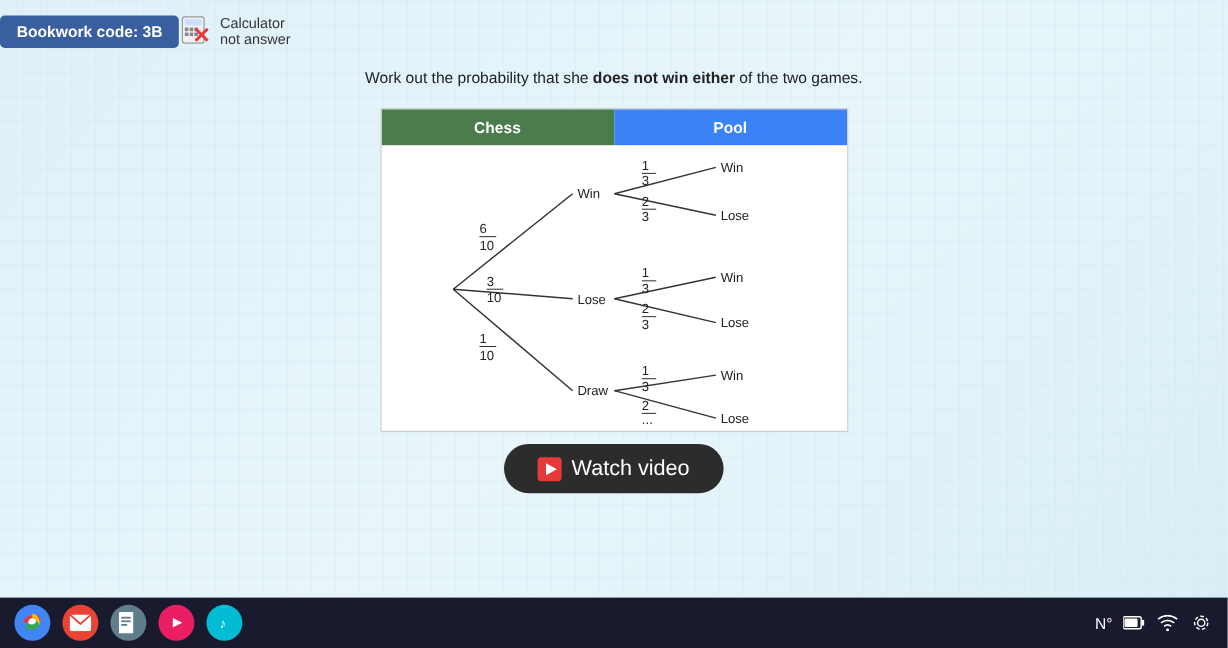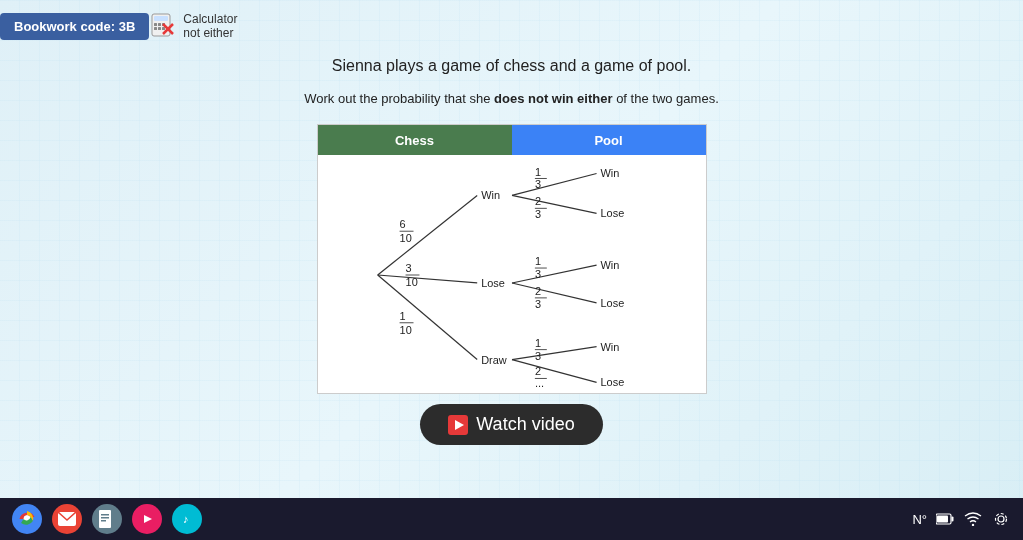--- a/index.html
+++ b/index.html
@@ -276,26 +276,25 @@
           <rect x="5" y="15" width="3" height="3" rx="0.5" fill="#888"></rect>
           <rect x="9" y="15" width="3" height="3" rx="0.5" fill="#888"></rect>
           <rect x="13" y="15" width="3" height="3" rx="0.5" fill="#888"></rect>
 
           <line x1="14" y1="12" x2="24" y2="22" stroke="#e63939" stroke-width="2.5"></line>
           <line x1="24" y1="12" x2="14" y2="22" stroke="#e63939" stroke-width="2.5"></line>
         </svg>
       </div>
       <div class="calculator-text">
         <div>Calculator</div>
-        <div>not either</div>
+        <div>not answer</div>
       </div>
     </div>
   </div>
 
-  <div class="question-text">Sienna plays a game of chess and a game of pool.</div>
   <div class="instruction-text">
     <div>
       <span>Work out the probability that she </span><strong>does not win either</strong><span> of the two games.</span>
     </div>
   </div>
 
   <div class="diagram-container">
     <div class="tree-diagram">
       <div class="tree-header">
         <div class="tree-header-chess">Chess</div>

